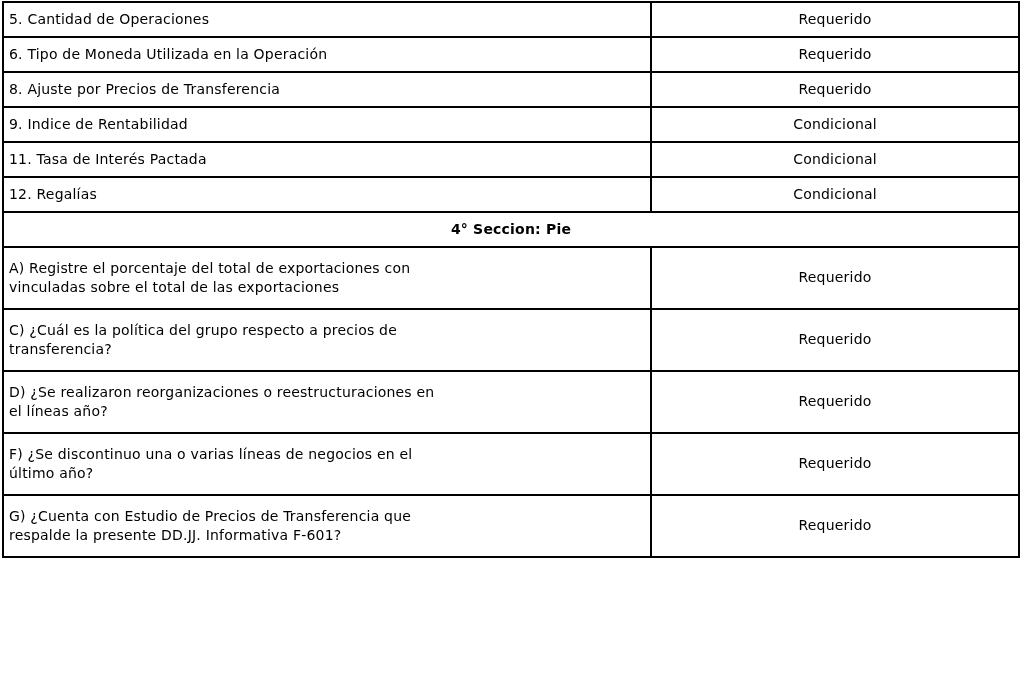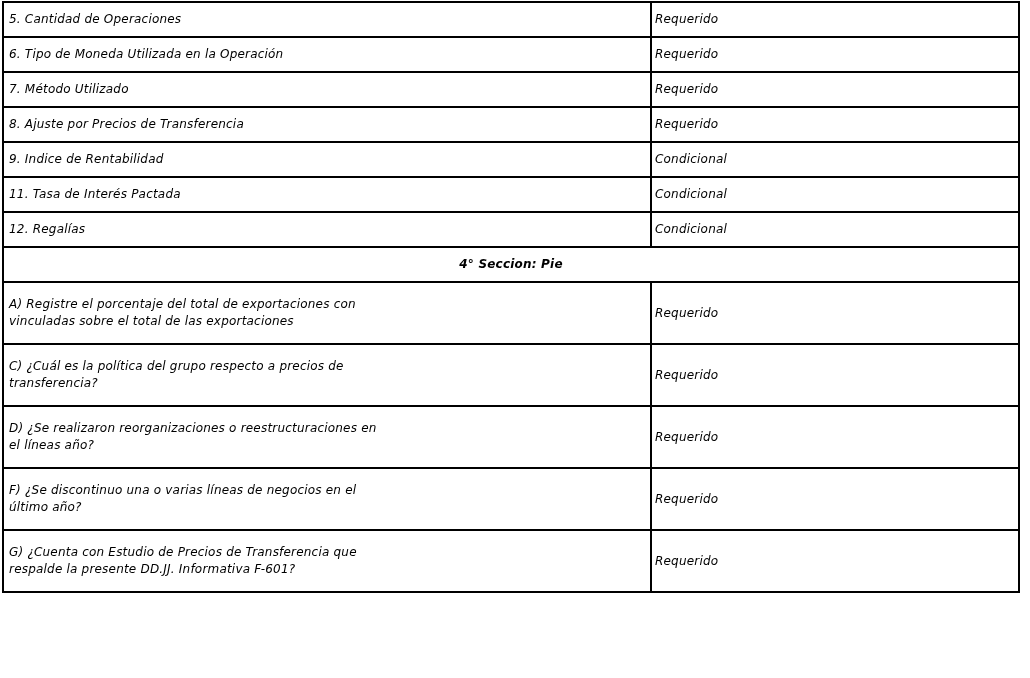--- a/index.html
+++ b/index.html
@@ -21,40 +21,40 @@
   table.doc-table {
     position: absolute;
     left: 2px;
     top: 1px;
     border-collapse: collapse;
     table-layout: fixed;
     width: 1016px;
   }
   table.doc-table td {
     border: 2px solid #000000;
-    font-size: 12px;
+    font-size: 14px;
     letter-spacing: 0.2px;
     line-height: 1.38;
     overflow: hidden;
-    font-style: italic;
   }
   col.c-label { width: 648px; }
   col.c-status { width: 368px; }
 
   tr.row-single { height: 35px; }
   tr.row-double { height: 62px; }
   tr.row-section { height: 35px; margin-left: 25px; }
 
   td.cell-label {
     text-align: left;
     vertical-align: middle;
     padding: 1px 4px 1px 5px;
     white-space: pre-line;
   }
   td.cell-status {
+    text-align: center;
     vertical-align: middle;
     padding: 1px 3px;
   }
   td.cell-section {
     text-align: center;
     vertical-align: middle;
     font-weight: bold;
     padding: 1px 4px;
   }
 </style>
@@ -67,24 +67,20 @@
       <col class="c-label">
       <col class="c-status">
     </colgroup>
     <tbody>
       <tr class="row-single">
         <td class="cell-label">5. Cantidad de Operaciones</td>
         <td class="cell-status">Requerido</td>
       </tr>
       <tr class="row-single">
         <td class="cell-label">6. Tipo de Moneda Utilizada en la Operación</td>
-        <td class="cell-status">Requerido</td>
-      </tr>
-      <tr class="row-single">
-        <td class="cell-label">7. Método Utilizado</td>
         <td class="cell-status">Requerido</td>
       </tr>
       <tr class="row-single">
         <td class="cell-label">8. Ajuste por Precios de Transferencia</td>
         <td class="cell-status">Requerido</td>
       </tr>
       <tr class="row-single">
         <td class="cell-label">9. Indice de Rentabilidad</td>
         <td class="cell-status">Condicional</td>
       </tr>

